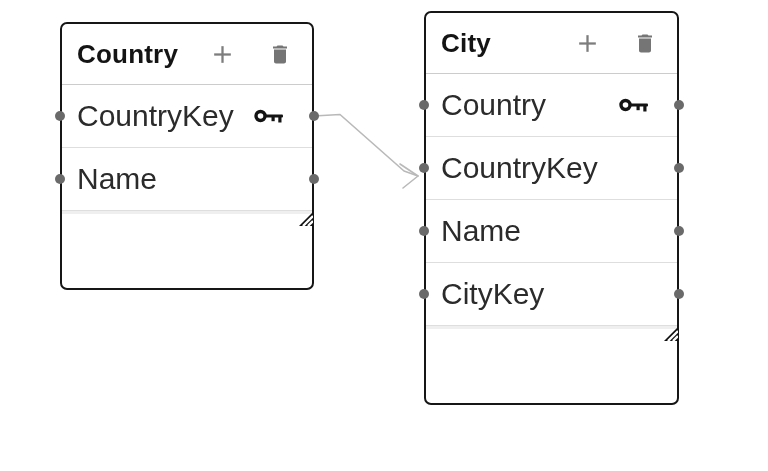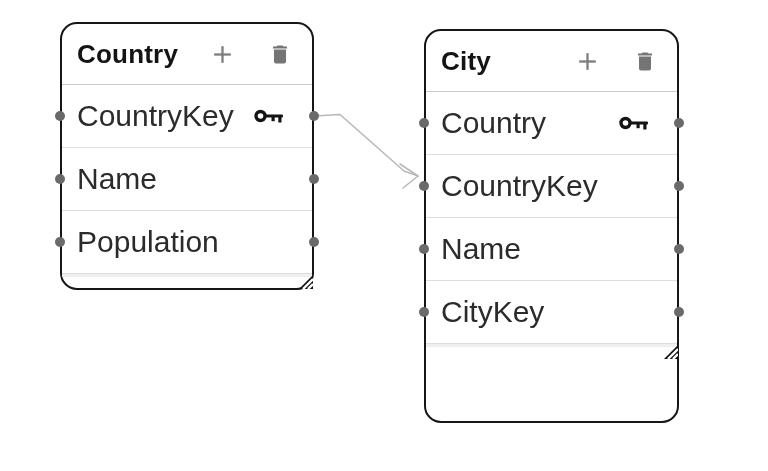--- a/index.html
+++ b/index.html
@@ -6,24 +6,24 @@
   body {
     width:768px; height:471px; position:relative; overflow:hidden;
     background:#ffffff;
     font-family:"Liberation Sans", sans-serif;
   }
   .relation-layer {
     position:absolute; left:0; top:0; width:768px; height:471px; z-index:1;
   }
   .entity {
     position:absolute; z-index:2; background:#ffffff;
-    border:2px solid #161616; border-radius:17px; box-sizing:border-box;
+    border:2px solid #161616; border-radius:7px; box-sizing:border-box;
   }
   #t-country { left:60px; top:22px; width:254px; height:268px; }
-  #t-city   { left:424px; top:29px; width:255px; height:394px; }
+  #t-city   { left:424px; top:11px; width:255px; height:394px; }
 
   .entity-header {
     height:61px; box-sizing:border-box; border-bottom:1px solid #cccccc;
     display:flex; align-items:center; padding:0 20px 0 15px;
   }
   .entity-title {
     flex:1; font-size:26px; font-weight:bold; color:#141414; letter-spacing:0.2px;
     white-space:nowrap; overflow:hidden;
   }
   .icon-btn {
@@ -97,25 +97,20 @@
     </span>
     <span class="dot dot-r"></span>
   </div>
 
   <div class="attr-row">
     <span class="dot dot-l"></span>
     <span class="attr-label">Name</span>
     <span class="dot dot-r"></span>
   </div>
 
-  <div class="attr-row">
-    <span class="dot dot-l"></span>
-    <span class="attr-label">Population</span>
-    <span class="dot dot-r"></span>
-  </div>
 
   <div class="entity-footer">
     <span class="grip">
       <svg width="16" height="16" viewBox="0 0 16 16">
         <path d="M16 2 L2 16 L16 16 Z" fill="#101010"></path>
         <path d="M16 6 L6 16" stroke="#ffffff" stroke-width="2.4" fill="none"></path>
         <path d="M16 11 L11 16" stroke="#ffffff" stroke-width="2.4" fill="none"></path>
       </svg>
     </span>
   </div>

